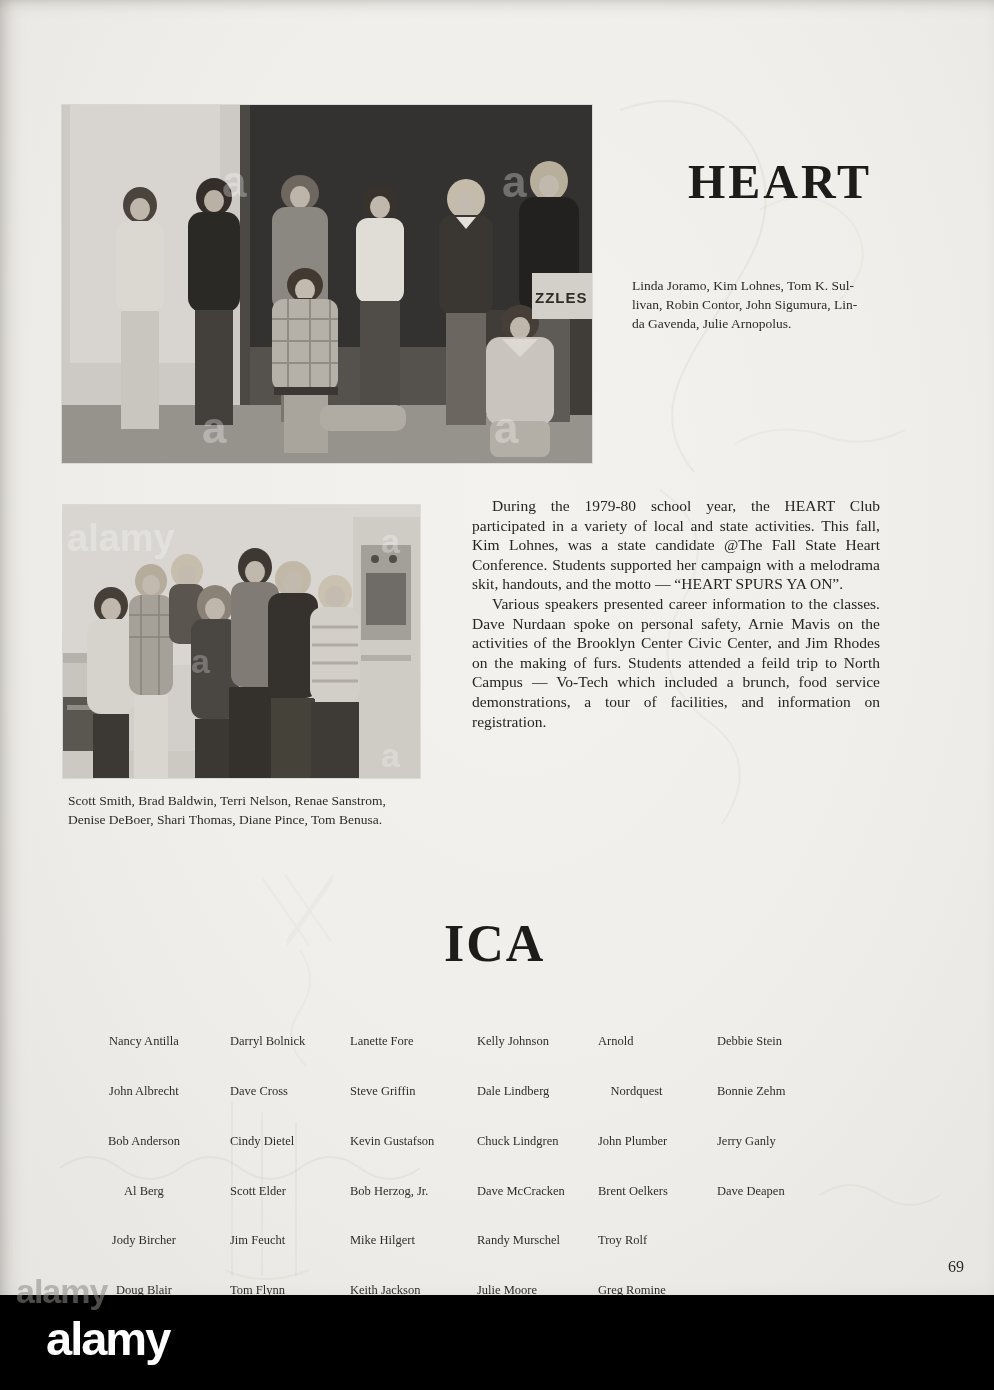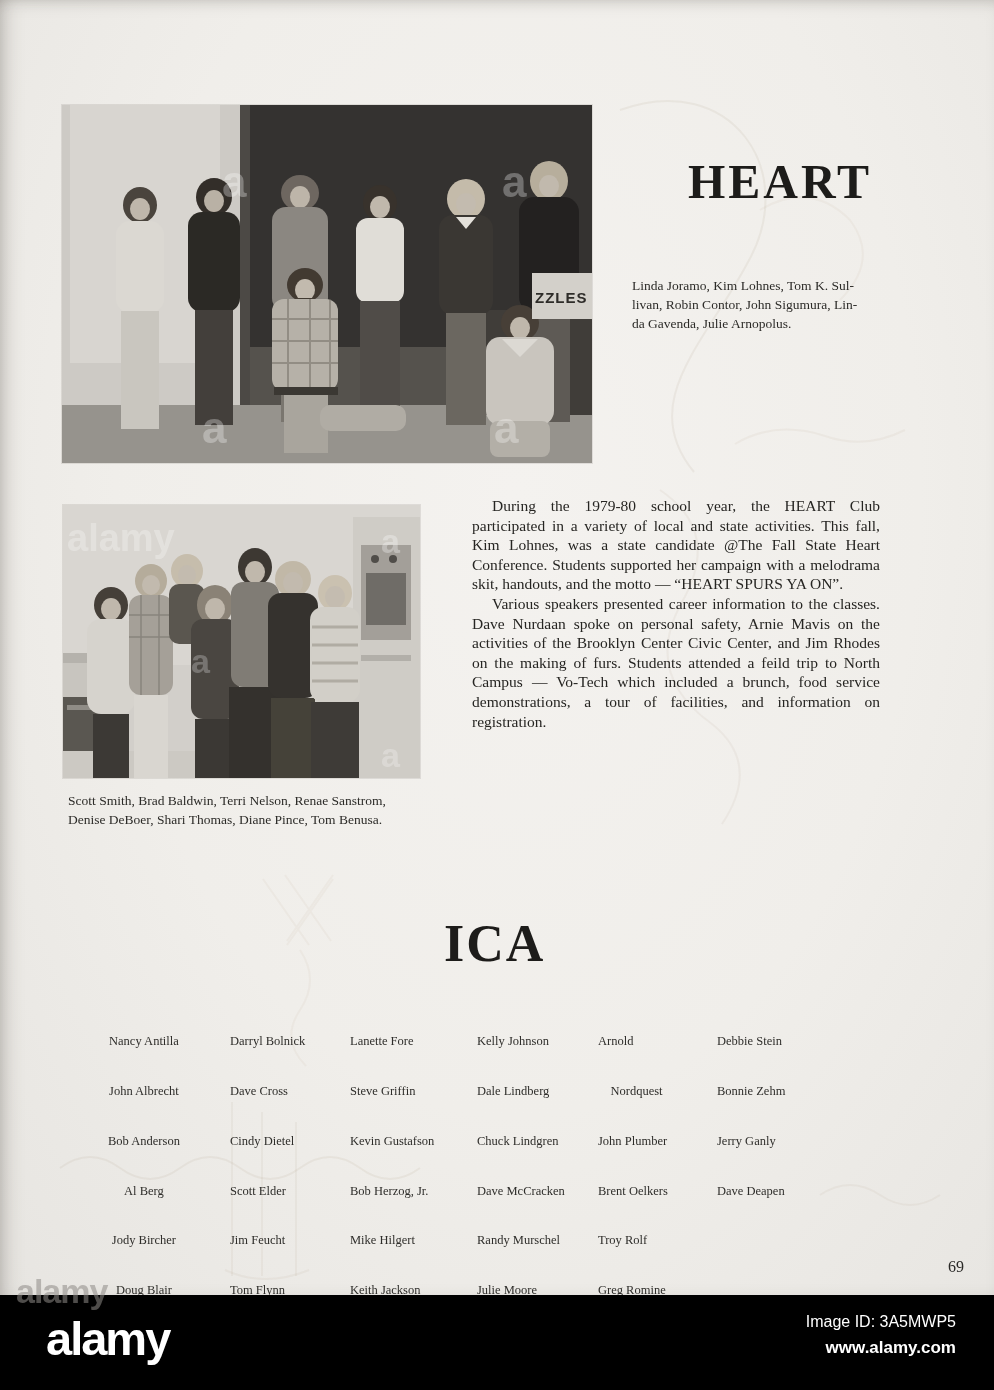--- a/index.html
+++ b/index.html
@@ -311,17 +311,13 @@
     </div>
   </div>
 
   <div class="pagenum">69</div>
 </div>
 
 <div class="ghost-logo">alamy</div>
 
 <div class="alamy-bar">
   <div class="alamy-logo">alamy</div>
-  <div class="alamy-meta">
-    <div class="imgid">Image ID: 3A5MWP5</div>
-    <div class="url">www.alamy.com</div>
-  </div>
 </div>
 
 </body></html>

